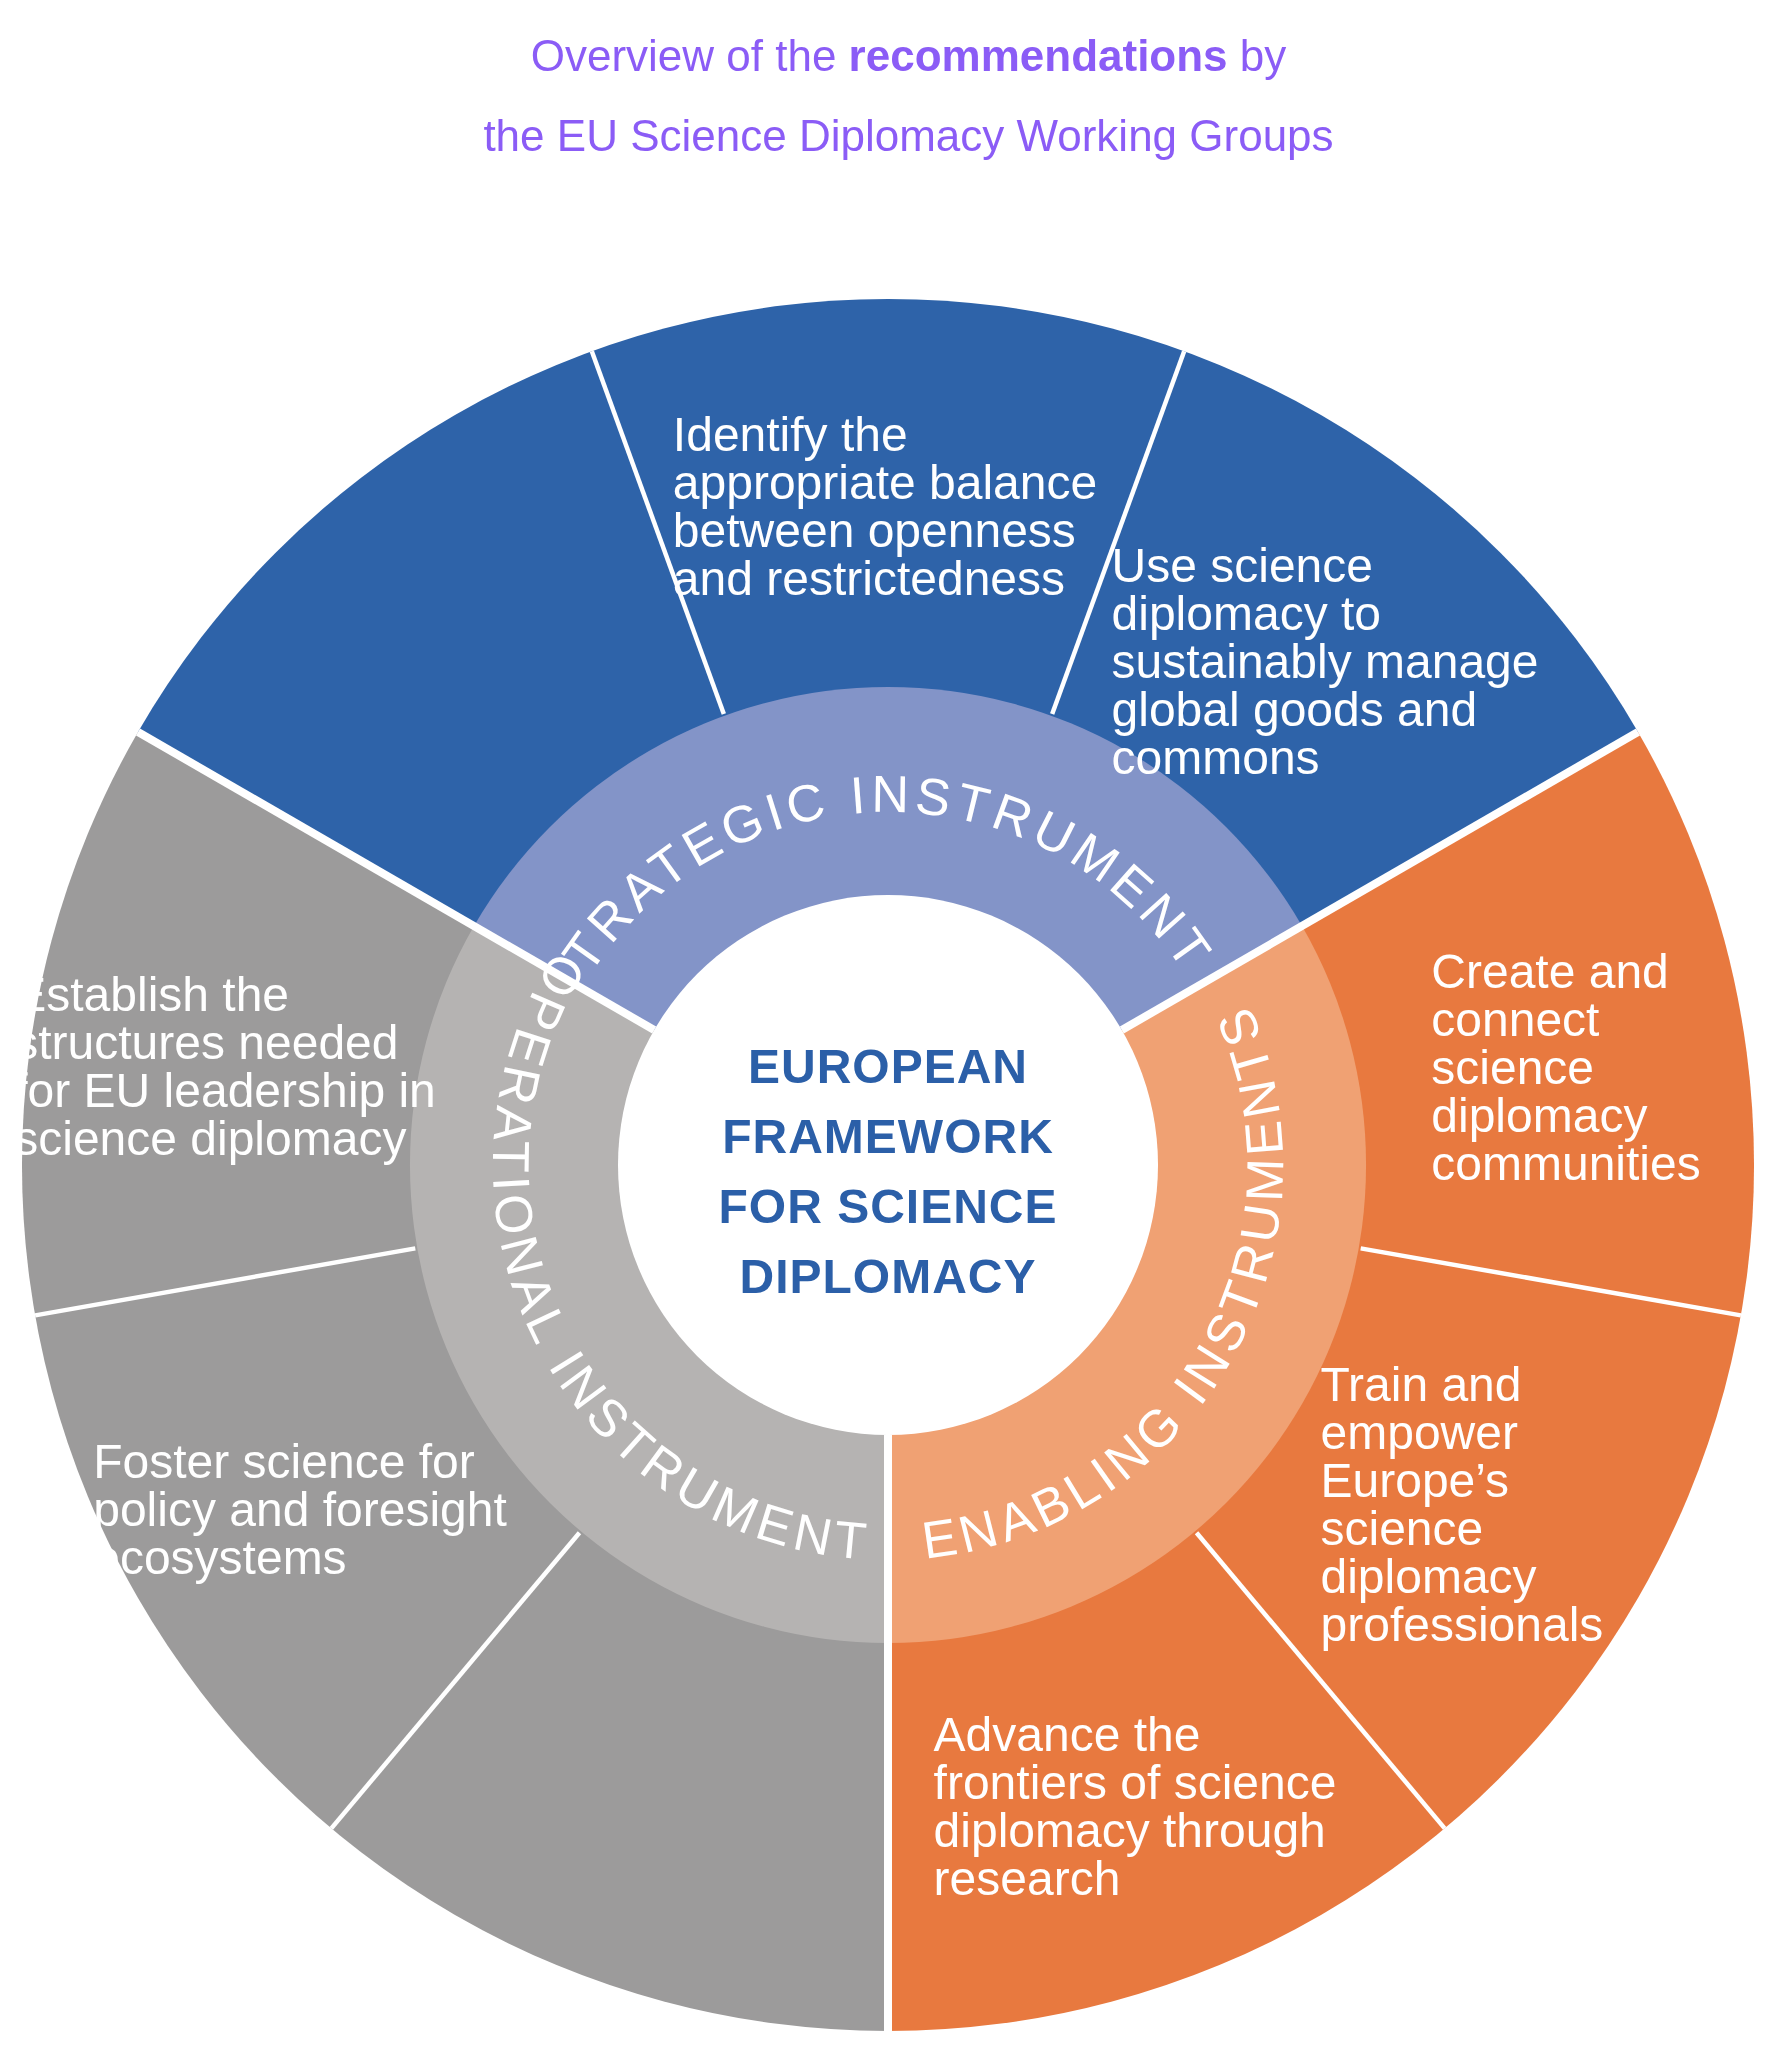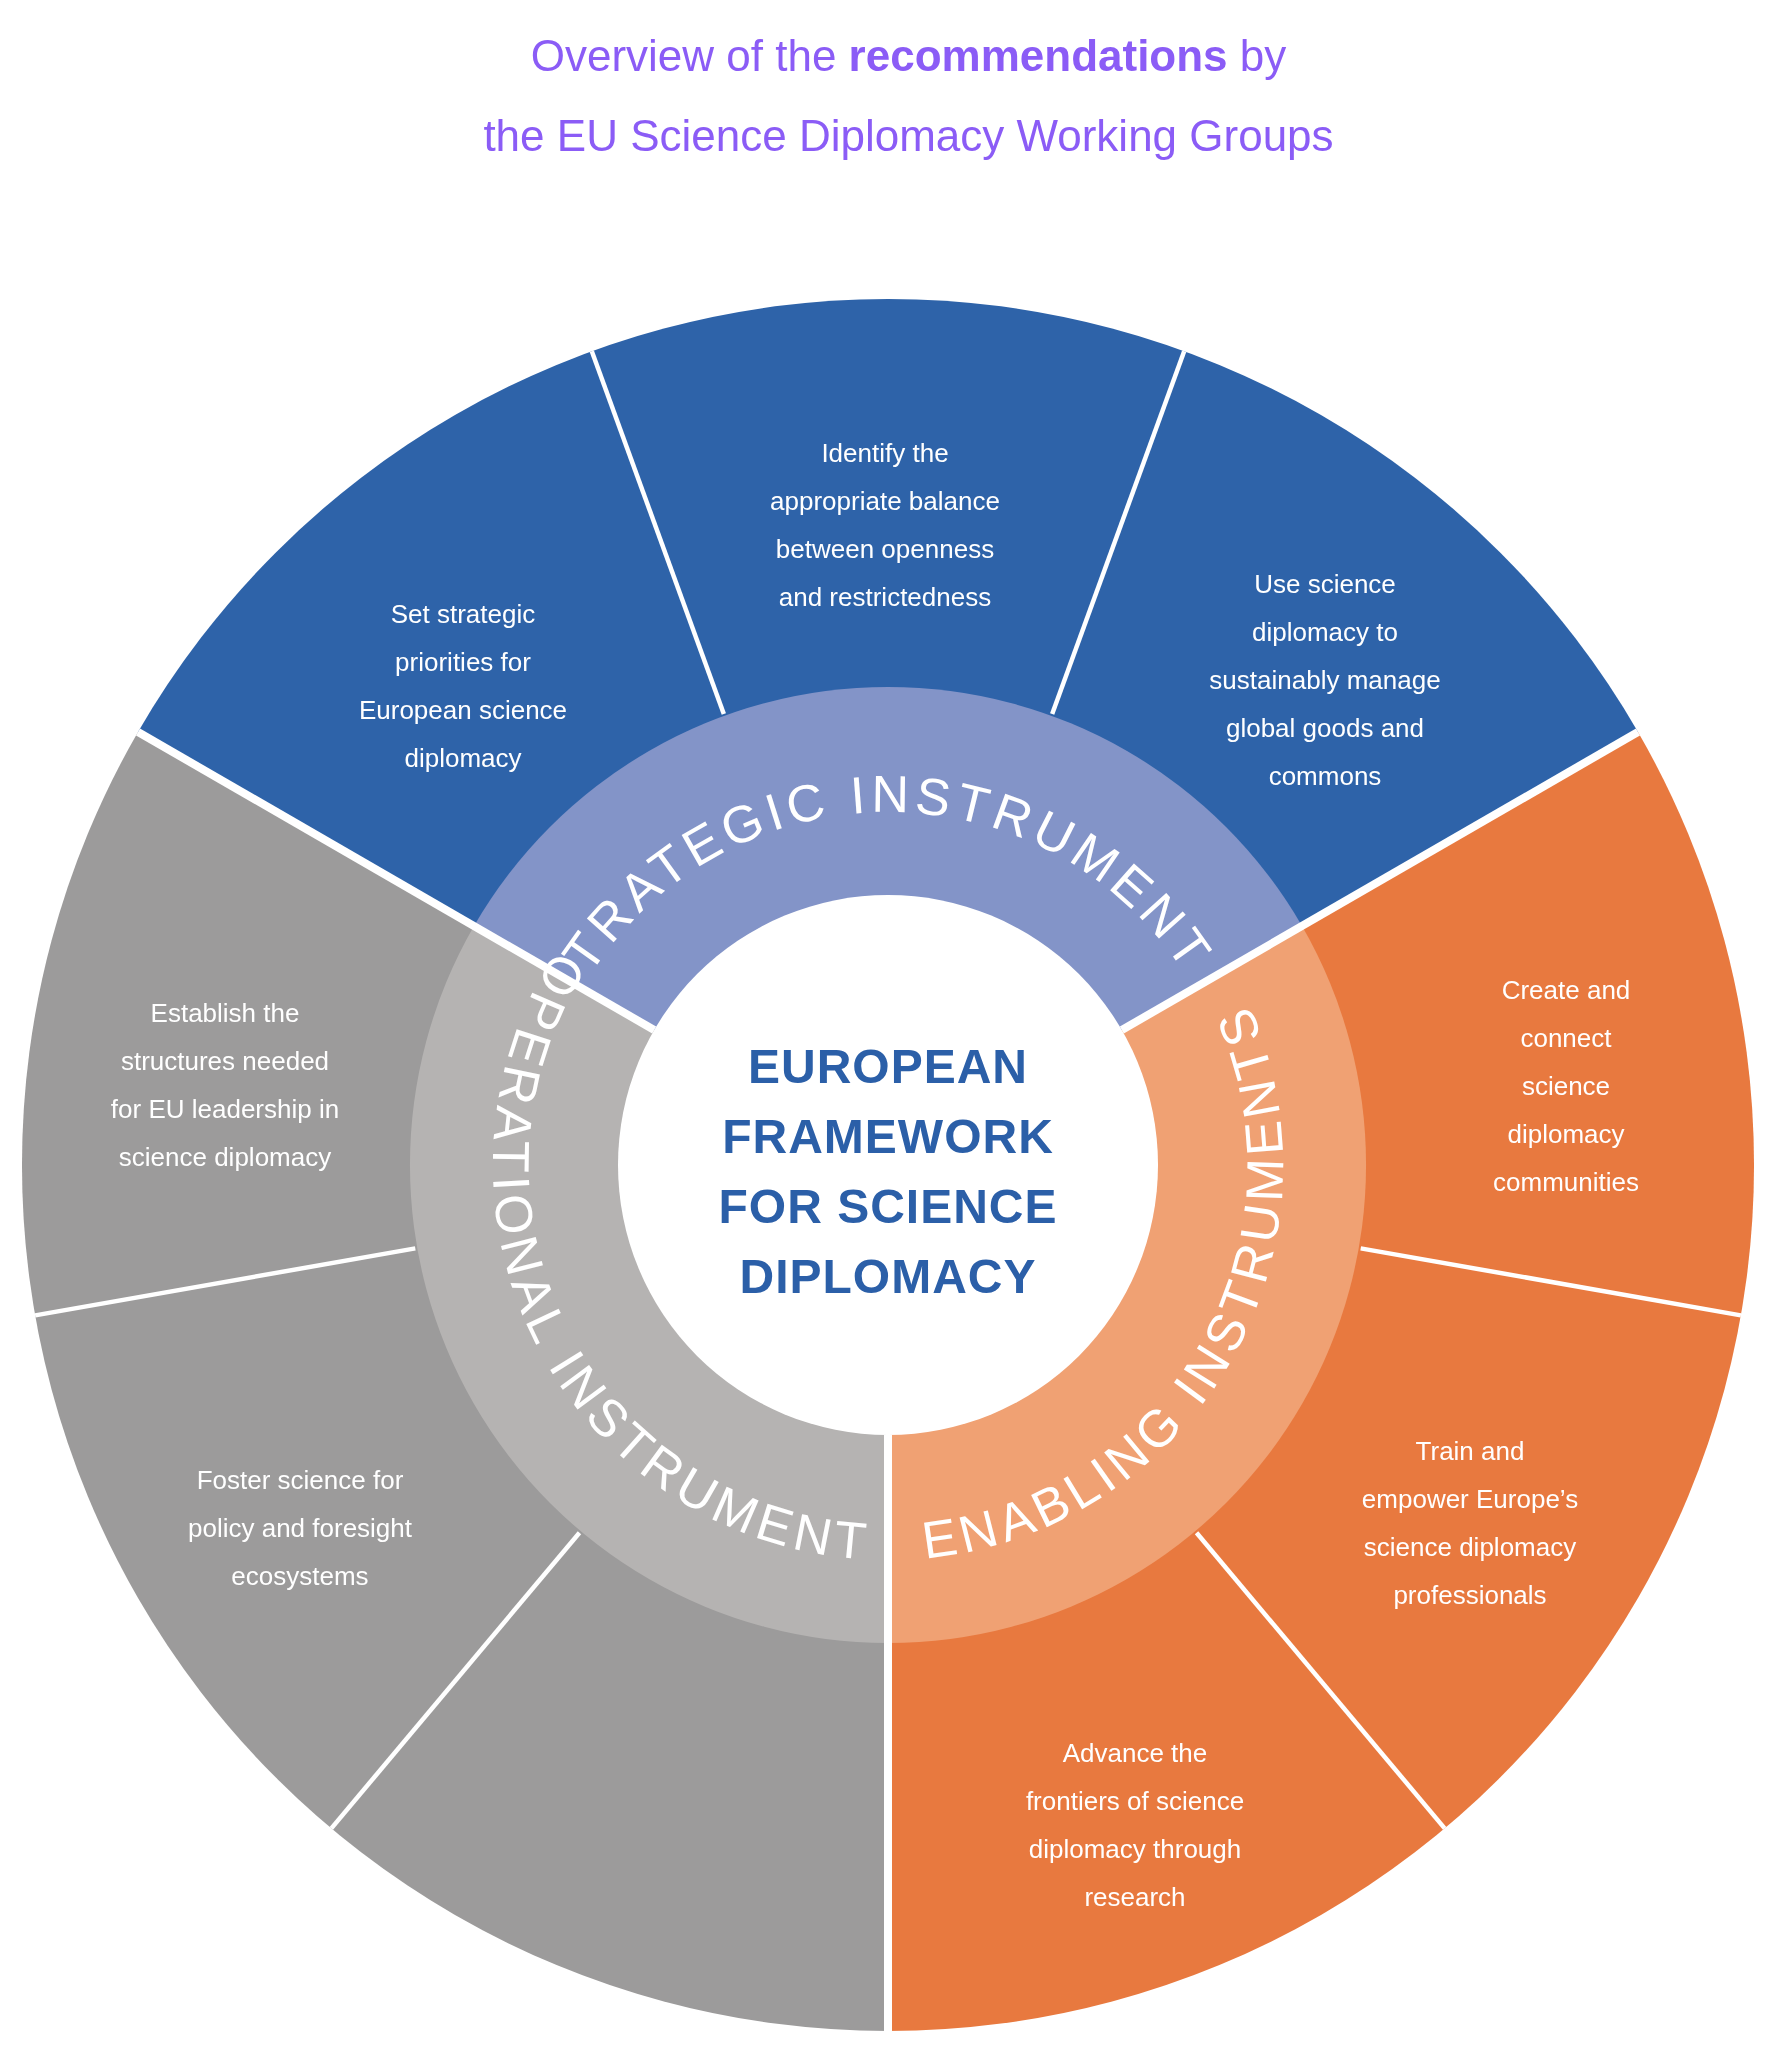--- a/index.html
+++ b/index.html
@@ -4,21 +4,21 @@
 <style>
   html,body{margin:0;padding:0;background:#ffffff;}
   #page{position:relative;width:1769px;height:2048px;background:#ffffff;overflow:hidden;
         font-family:"Liberation Sans",sans-serif;}
   .title{position:absolute;top:16px;left:0;width:100%;text-align:center;
          color:#8b5cf6;font-size:44px;line-height:80px;font-weight:normal;margin-left:24px;}
   .title .bold{font-weight:bold;}
   #wheel{position:absolute;left:0;top:0;}
   .arc-label{fill:#ffffff;font-size:52px;letter-spacing:5px;font-family:"Liberation Sans",sans-serif;}
   .seg-text{position:absolute;transform:translate(-50%,-50%);color:#ffffff;
-            font-size:26px;line-height:48px;text-align:center;white-space:pre-line;margin-top:18px;}
+            font-size:48px;line-height:48px;white-space:pre-line;}
   .center-text{position:absolute;transform:translate(-50%,-50%);color:#2B5FA8;
             font-weight:bold;font-size:48px;line-height:70px;letter-spacing:1px;
             text-align:center;white-space:pre-line;}
 </style>
 </head>
 <body>
 
 <div id="page">
   <div class="title">
     <div><span>Overview of the </span><span class="bold">recommendations</span><span> by</span></div>
@@ -47,24 +47,20 @@
       <path id="arc-enabling" fill="none" d="M 888.0 1560.0 A 395 395 0 0 0 1230.1 967.5"></path>
       <text class="arc-label"><textPath href="#arc-enabling" startOffset="50%" text-anchor="middle" xlink:href="#arc-enabling">ENABLING INSTRUMENTS</textPath></text>
       <path id="arc-operational" fill="none" d="M 545.9 967.5 A 395 395 0 0 0 888.0 1560.0"></path>
       <text class="arc-label"><textPath href="#arc-operational" startOffset="50%" text-anchor="middle" xlink:href="#arc-operational">OPERATIONAL INSTRUMENTS</textPath></text>
     </svg>
 
   <div class="center-text" id="center-text" style="left: 888px; top: 1172px;">EUROPEAN
 FRAMEWORK
 FOR SCIENCE
 DIPLOMACY</div>
-<div class="seg-text" style="left: 463px; top: 668px;">Set strategic
-priorities for
-European science
-diplomacy</div>
     <div class="seg-text" style="left: 885px; top: 507px;">Identify the
 appropriate balance
 between openness
 and restrictedness</div>
     <div class="seg-text" style="left: 1325px; top: 662px;">Use science
 diplomacy to
 sustainably manage
 global goods and
 commons</div>
     <div class="seg-text" style="left: 1566px; top: 1068px;">Create and connect

